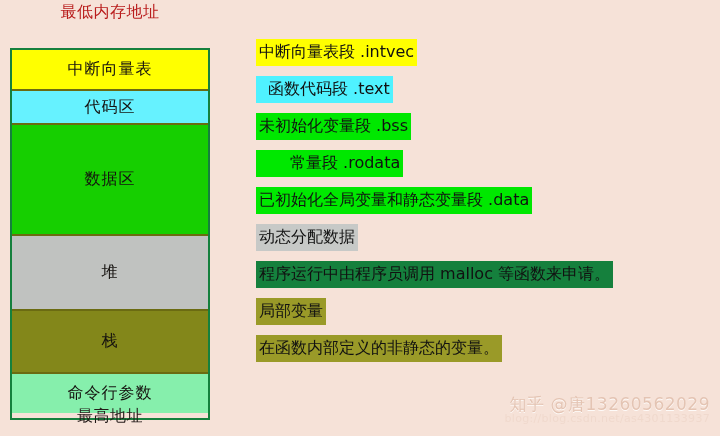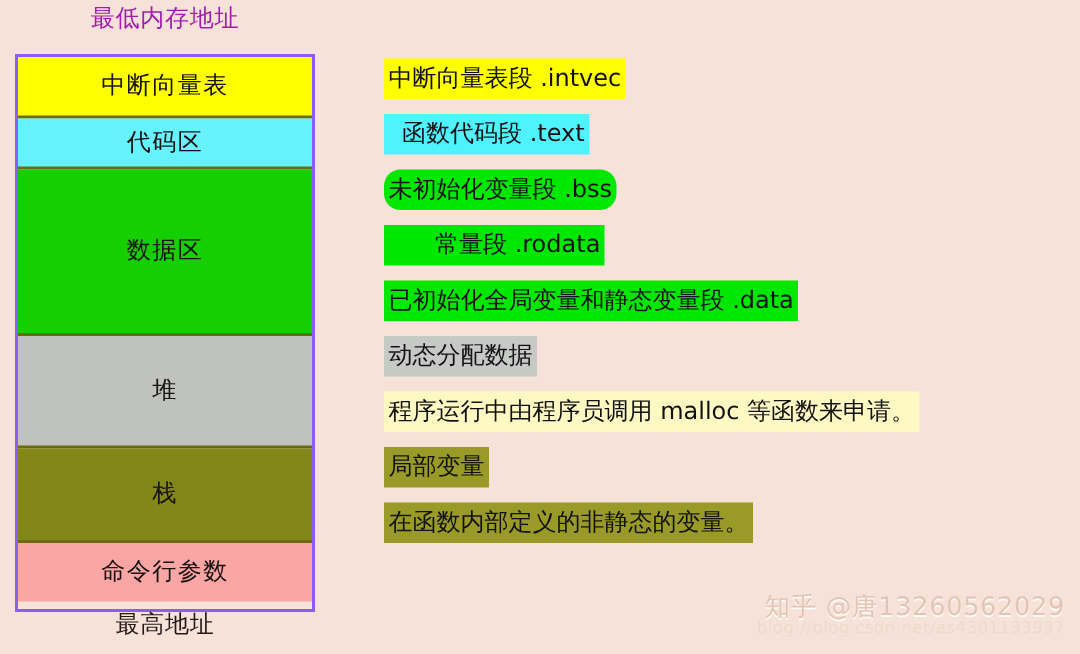--- a/index.html
+++ b/index.html
@@ -23,44 +23,44 @@
   }
 
   
   .top-address-label {
     position: absolute;
     left: 10px;
     top: 2px;
     width: 200px;
     text-align: center;
     font-size: 16px;
-    color: #a21caf;
+    color: #b91c1c;
     letter-spacing: 0.5px;
     white-space: nowrap;
   }
   .bottom-address-label {
     position: absolute;
     left: 10px;
     top: 406px;
     width: 200px;
     text-align: center;
     font-size: 16px;
     color: #231a18;
     letter-spacing: 0.5px;
     white-space: nowrap;
   }
 
   .memory-map {
     position: absolute;
     left: 10px;
-    top: 36px;
+    top: 48px;
     width: 200px;
     height: 372px;
     box-sizing: border-box;
-    border: 2px solid #8b5cf6;
+    border: 2px solid #15803d;
     display: flex;
     flex-direction: column;
   }
   .mem-block {
     box-sizing: border-box;
     display: flex;
     align-items: center;
     justify-content: center;
     font-size: 16px;
     color: #15120f;
@@ -132,48 +132,48 @@
       </div>
       <div class="mem-block" style="background: rgb(22, 207, 0); height: 111px;">
         <span>数据区</span>
       </div>
       <div class="mem-block" style="background: rgb(192, 194, 192); height: 75px;">
         <span>堆</span>
       </div>
       <div class="mem-block" style="background: rgb(131, 135, 26); height: 63px;">
         <span>栈</span>
       </div>
-      <div class="mem-block" style="background: #fca5a5; height: 39px;">
+      <div class="mem-block" style="background: #86efac; height: 39px;">
         <span>命令行参数</span>
       </div>
     </div>
 
   <div class="bottom-address-label">最高地址</div>
 
   <div class="annotations">
       <div class="annot-row">
         <span class="annot-text" style="background: rgb(255, 255, 0);">中断向量表段 .intvec</span>
       </div>
       <div class="annot-row">
         <span class="annot-text" style="background: rgb(79, 242, 255); padding-left: 12px;">函数代码段 .text</span>
       </div>
       <div class="annot-row">
-        <span class="annot-text" style="background: rgb(0, 232, 0); border-radius: 11px;">未初始化变量段 .bss</span>
+        <span class="annot-text" style="background: rgb(0, 232, 0);">未初始化变量段 .bss</span>
       </div>
       <div class="annot-row">
         <span class="annot-text" style="background: rgb(0, 232, 0); padding-left: 34px;">常量段 .rodata</span>
       </div>
       <div class="annot-row">
         <span class="annot-text" style="background: rgb(0, 232, 0);">已初始化全局变量和静态变量段 .data</span>
       </div>
       <div class="annot-row">
         <span class="annot-text" style="background: rgb(199, 201, 199);">动态分配数据</span>
       </div>
       <div class="annot-row">
-        <span class="annot-text" style="background: #fef9c3;">程序运行中由程序员调用 malloc 等函数来申请。</span>
+        <span class="annot-text" style="background: #15803d;">程序运行中由程序员调用 malloc 等函数来申请。</span>
       </div>
       <div class="annot-row">
         <span class="annot-text" style="background: rgb(154, 154, 40);">局部变量</span>
       </div>
       <div class="annot-row">
         <span class="annot-text" style="background: rgb(154, 154, 40);">在函数内部定义的非静态的变量。</span>
       </div>
     </div>
 
   <div class="watermark">

